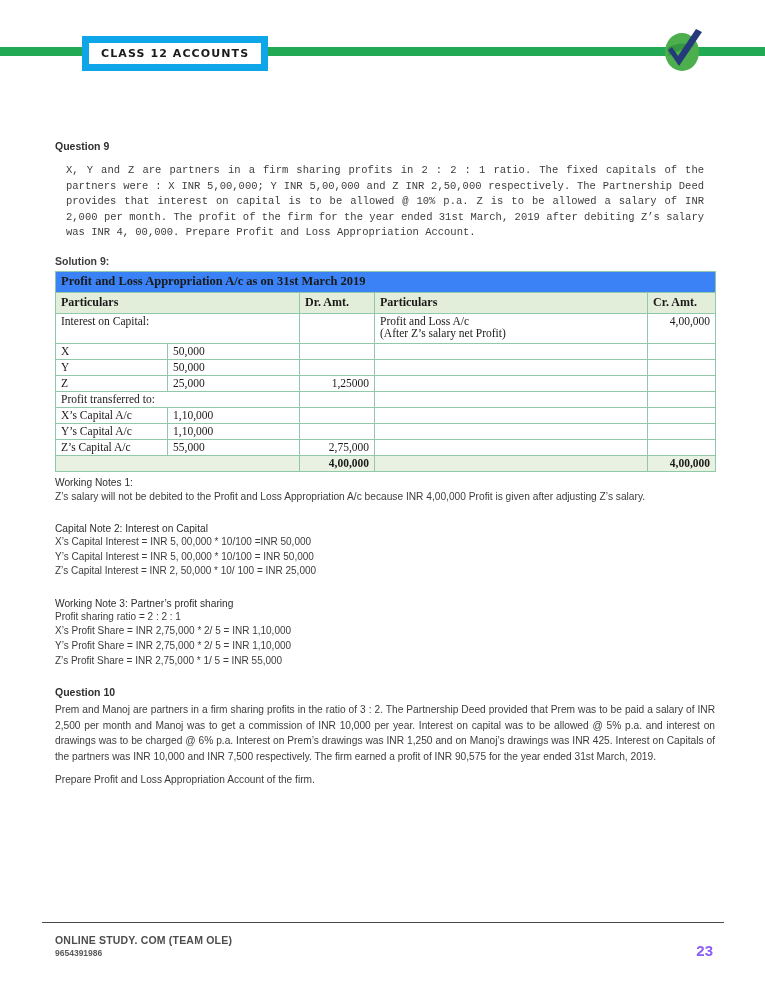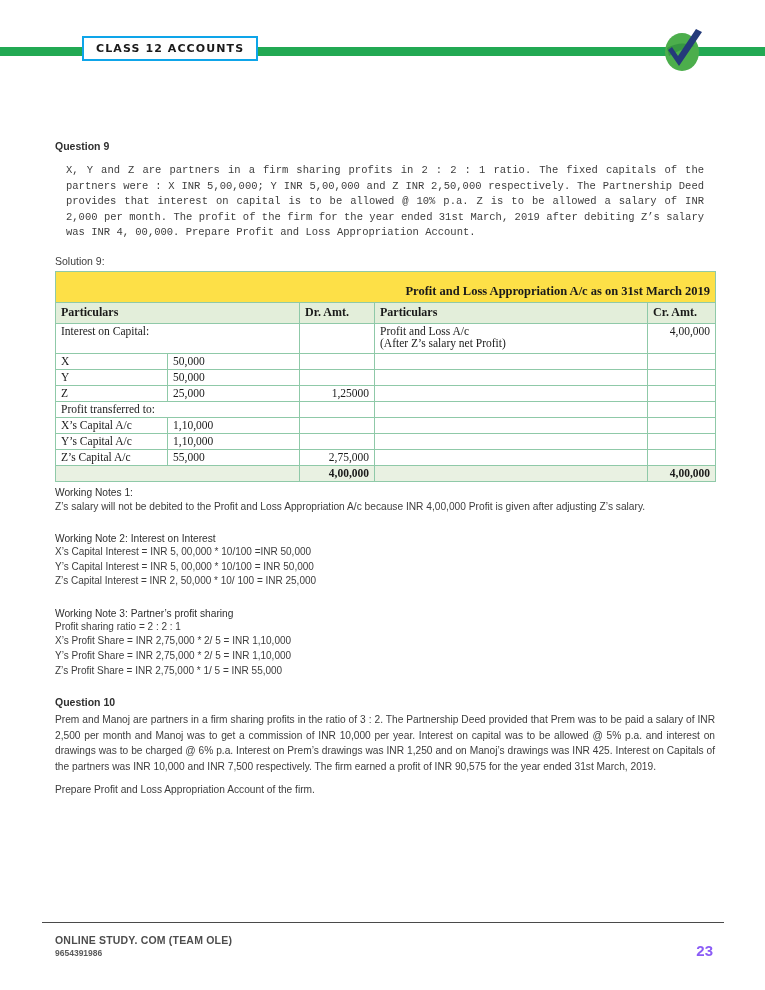--- a/index.html
+++ b/index.html
@@ -32,21 +32,21 @@
     height: 9px;
     background: #22a953;
   }
   .class-badge {
     position: absolute;
     top: 36px;
     left: 82px;
     height: 21px;
     padding: 0 12px;
     background: #ffffff;
-    border: 2px solid #0ea5e9;
+    border: 7px solid #0ea5e9;
     display: flex;
     align-items: center;
     justify-content: center;
     box-sizing: content-box;
   }
   .class-badge span {
     font-family: "DejaVu Sans", sans-serif;
     font-size: 11px;
     font-weight: bold;
     letter-spacing: 1.1px;
@@ -82,45 +82,46 @@
     text-align: justify;
     color: #3d3d3d;
     margin: 11px;
     font-family: Liberation Mono, monospace;
   }
 
   .sol-label {
     font-size: 10.5px;
     color: #3d3d3d;
     margin: 14px 0 4px 0;
+    font-weight: bold;
   }
 
   
   table.pl {
     border-collapse: collapse;
     width: 660px;
     table-layout: fixed;
     font-family: "Liberation Serif", serif;
     font-size: 11.5px;
     color: #1a1a1a;
     background: #ffffff;
   }
   table.pl td, table.pl th {
     border: 1px solid #8fc9a8;
     padding: 1px 5px;
     vertical-align: top;
     height: 16px;
     box-sizing: border-box;
   }
   table.pl .title-row td {
-    text-align: right;
+    text-align: left;
     font-weight: bold;
     font-size: 12.5px;
-    background: #fde047;
-    padding: 12px 5px 3px 5px;
+    background: #3b82f6;
+    padding: 2px 5px 3px 5px;
   }
   table.pl .head-row td {
     background: #e3eeda;
     font-weight: bold;
     font-size: 12px;
     padding: 2px 5px 3px 5px;
   }
   .num { text-align: right; }
   .tall { height: 30px; }
   table.pl .total-row td {
@@ -303,21 +304,21 @@
         <td class="num">4,00,000</td>
       </tr>
     </tbody>
   </table>
 
   <div class="wn-head">Working Notes 1:</div>
   <div class="wn-body">Z’s salary will not be debited to the Profit and Loss Appropriation A/c because INR 4,00,000 Profit is given after adjusting Z’s salary.</div>
 
   <div class="gap-md"></div>
 
-  <div class="wn-head">Working Note 2: Interest on Interest</div>
+  <div class="wn-head">Capital Note 2: Interest on Capital</div>
   <div class="wn-line">X’s Capital Interest = INR 5, 00,000 * 10/100 =INR 50,000</div>
   <div class="wn-line">Y’s Capital Interest = INR 5, 00,000 * 10/100 = INR 50,000</div>
   <div class="wn-line">Z’s Capital Interest = INR 2, 50,000 * 10/ 100 = INR 25,000</div>
 
   <div class="gap-md"></div>
 
   <div class="wn-head">Working Note 3: Partner’s profit sharing</div>
   <div class="wn-line">Profit sharing ratio = 2 : 2 : 1</div>
   <div class="wn-line">X’s Profit Share = INR 2,75,000 * 2/ 5 = INR 1,10,000</div>
   <div class="wn-line">Y’s Profit Share = INR 2,75,000 * 2/ 5 = INR 1,10,000</div>

